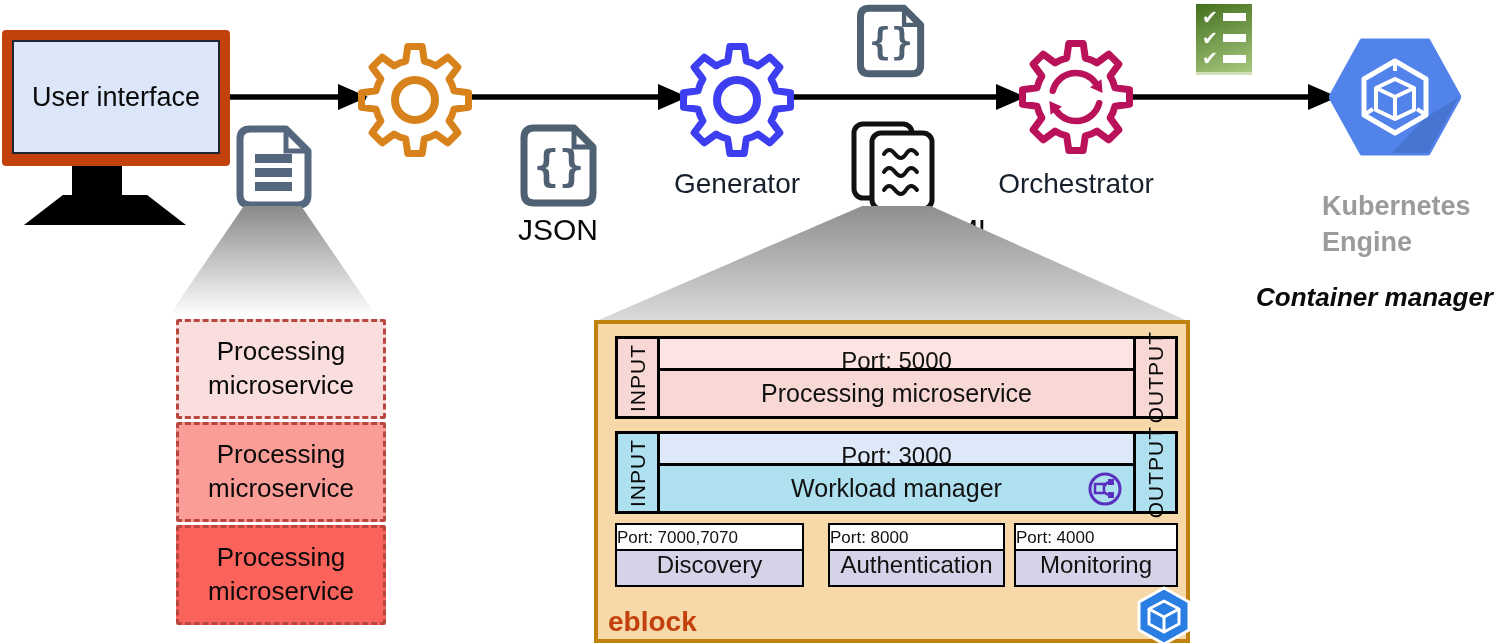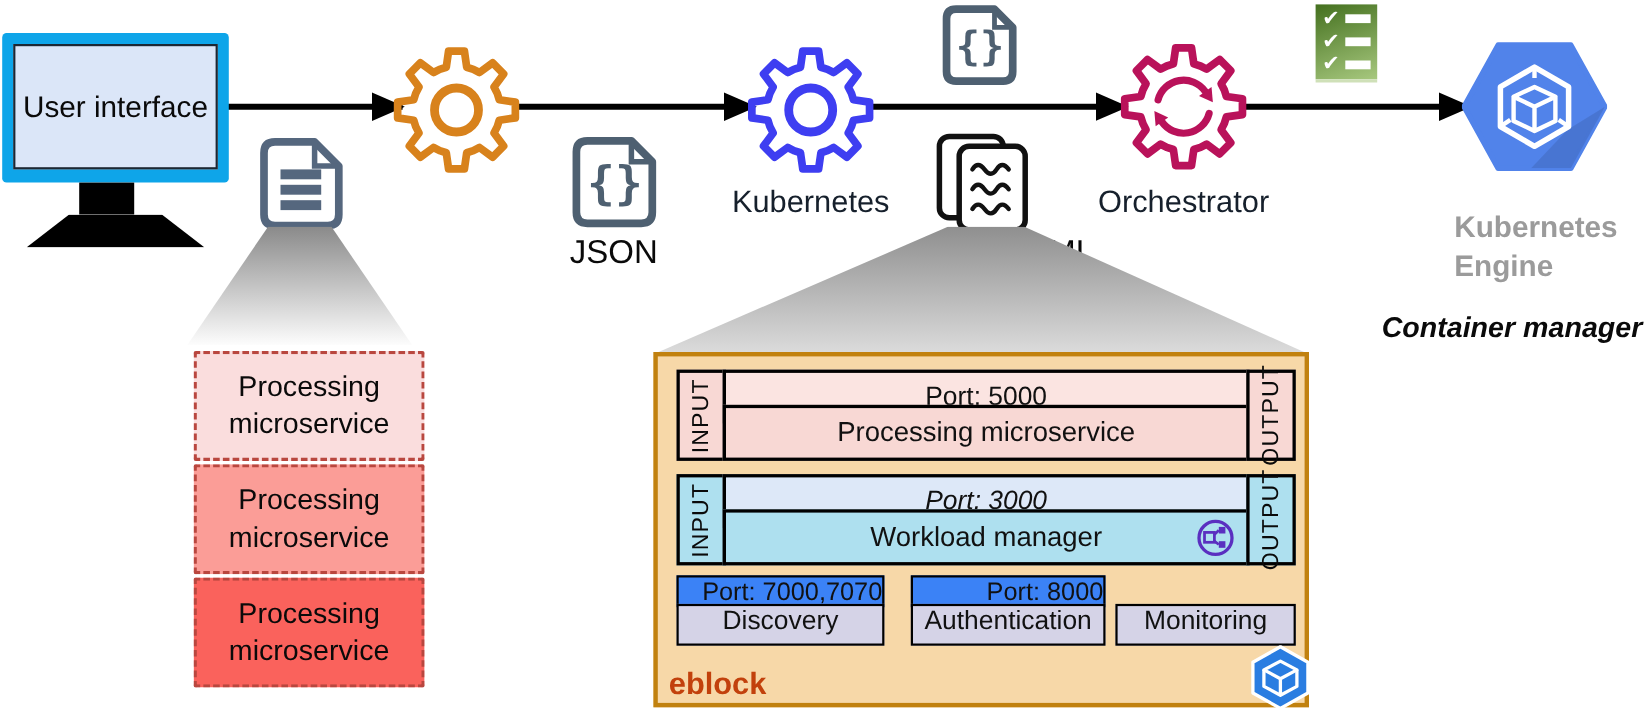--- a/index.html
+++ b/index.html
@@ -1,21 +1,21 @@
 <!DOCTYPE html>
 <html><head>
 <meta charset="utf-8">
 <style>
   html,body{margin:0;padding:0;background:#fff;}
   body{font-family:"Liberation Sans","DejaVu Sans",sans-serif;color:#111;}
   .stage{position:relative;width:1495px;height:644px;overflow:hidden;background:#fff;}
   .abs{position:absolute;}
   .ctr{display:flex;align-items:center;justify-content:center;text-align:center;}
   
-  .monitor-frame{left:2px;top:30px;width:206px;height:136px;background:#0ea5e9;border-radius:4px;}
+  .monitor-frame{left:2px;top:30px;width:228px;height:136px;background:#c2410c;border-radius:4px;}
   .monitor-screen{position:absolute;left:10px;top:10px;right:10px;bottom:12px;background:#dbe6f8;border:2px solid #1c2733;
                   display:flex;align-items:center;justify-content:center;text-align:center;font-size:27px;line-height:1.35;color:#0a0a0a;}
   .monitor-neck{left:72px;top:166px;width:50px;height:29px;background:#000;}
   .monitor-base{left:24px;top:195px;width:162px;height:30px;background:#000;clip-path:polygon(24% 0,76% 0,100% 100%,0 100%);}
   
   .funnel1{left:170px;top:206px;width:205px;height:108px;background:linear-gradient(to bottom,#8a8a8a,#fdfdfd);
            clip-path:polygon(36% 0,64% 0,100% 100%,0 100%);}
   .funnel2{left:594px;top:206px;width:596px;height:116px;background:linear-gradient(to bottom,#8f8f8f,#dcdcdc);
            clip-path:polygon(45% 0,56.5% 0,100% 100%,0 100%);}
   
@@ -35,24 +35,24 @@
   .chk-bar{width:27px;height:8px;background:#fff;}
   
   .eblock{left:594px;top:320px;width:596px;height:323px;background:#f7d8a8;border:4px solid #c1810f;box-sizing:border-box;}
   .row{position:absolute;left:17px;width:563px;height:83px;}
   .cell{position:absolute;border:3px solid #000;box-sizing:border-box;display:flex;align-items:center;justify-content:center;}
   .iostrip{top:0;bottom:0;width:45px;}
   .vtext{writing-mode:vertical-rl;transform:rotate(180deg);font-size:21px;letter-spacing:1px;color:#0a0a0a;white-space:nowrap;}
   .portband{left:42px;right:42px;top:0;height:49px;font-size:24px;}
   .nameband{left:42px;right:42px;top:32px;bottom:0;font-size:25px;}
   .pinkA{background:#fbe4e1;} .pinkB{background:#f8d8d4;}
-  .blueA{background:#dde8f8;font-style:italic;} .blueB{background:#aee0ef;}
+  .blueA{background:#dde8f8;} .blueB{background:#aee0ef;}
   .svc{position:absolute;top:199px;height:64px;}
-  .svc .p{position:absolute;left:0;right:0;top:0;height:29px;background:#3b82f6;border:2.5px solid #000;box-sizing:border-box;
-          display:flex;align-items:center;justify-content:flex-end;font-size:23px;}
+  .svc .p{position:absolute;left:0;right:0;top:0;height:29px;background:#ffffff;border:2.5px solid #000;box-sizing:border-box;
+          display:flex;align-items:center;justify-content:flex-start;font-size:17px;}
   .svc .n{position:absolute;left:0;right:0;top:26px;bottom:0;background:#d5d3e7;border:2.5px solid #000;box-sizing:border-box;
           display:flex;align-items:flex-start;justify-content:center;font-size:24px;}
   .eblock-label{position:absolute;left:10px;bottom:1px;font-size:28px;font-weight:bold;color:#c2410c;}
 </style>
 </head>
 <body>
 
 <div class="stage">
 
   <svg class="abs" style="left:0;top:0;" width="1495" height="644" viewBox="0 0 1495 644">
@@ -106,21 +106,21 @@
     <path d="M15 5 H55 L74 24 V70 Q74 80 64 80 H15 Q5 80 5 70 V15 Q5 5 15 5 Z" fill="#fff" stroke="#4e6071" stroke-width="7" stroke-linejoin="round"></path>
     <path d="M55 6 V24 H73" fill="none" stroke="#4e6071" stroke-width="5"></path>
     <text x="40" y="58" text-anchor="middle" font-family="DejaVu Sans Mono, monospace" font-size="42" font-weight="bold" fill="#4e6071">{}</text>
   </svg>
   <div class="abs art-label" style="left:502px;top:213px;width:112px;">JSON</div>
 
   <svg class="abs" style="left:677px;top:40px;" width="120" height="120" viewBox="0 0 120 120">
       <path d="M44.7 23.0 L50.7 21.1 L52.8 6.5 L67.2 6.5 L69.3 21.1 L75.3 23.0 L75.3 23.0 L80.9 25.9 L92.8 17.1 L102.9 27.2 L94.1 39.1 L97.0 44.7 L97.0 44.7 L98.9 50.7 L113.5 52.8 L113.5 67.2 L98.9 69.3 L97.0 75.3 L97.0 75.3 L94.1 80.9 L102.9 92.8 L92.8 102.9 L80.9 94.1 L75.3 97.0 L75.3 97.0 L69.3 98.9 L67.2 113.5 L52.8 113.5 L50.7 98.9 L44.7 97.0 L44.7 97.0 L39.1 94.1 L27.2 102.9 L17.1 92.8 L25.9 80.9 L23.0 75.3 L23.0 75.3 L21.1 69.3 L6.5 67.2 L6.5 52.8 L21.1 50.7 L23.0 44.7 L23.0 44.7 L25.9 39.1 L17.1 27.2 L27.2 17.1 L39.1 25.9 L44.7 23.0 Z" fill="none" stroke="#3e3ef1" stroke-width="7" stroke-linejoin="round" stroke-linecap="round"></path>
       <circle cx="60" cy="60" r="20" fill="none" stroke="#3e3ef1" stroke-width="8"></circle>
     </svg>
-  <div class="abs stage-label" style="left:652px;top:168px;width:170px;">Kubernetes</div>
+  <div class="abs stage-label" style="left:652px;top:168px;width:170px;">Generator</div>
 
   <svg class="abs" style="left:856px;top:4px;" width="70" height="75" viewBox="0 0 80 86">
     <path d="M15 5 H55 L74 24 V70 Q74 80 64 80 H15 Q5 80 5 70 V15 Q5 5 15 5 Z" fill="#fff" stroke="#4e6071" stroke-width="8" stroke-linejoin="round"></path>
     <path d="M55 6 V24 H73" fill="none" stroke="#4e6071" stroke-width="5"></path>
     <text x="40" y="58" text-anchor="middle" font-family="DejaVu Sans Mono, monospace" font-size="42" font-weight="bold" fill="#4e6071">{}</text>
   </svg>
 
   <svg class="abs" style="left:848px;top:120px;" width="92" height="92" viewBox="0 0 92 92">
     <rect x="6" y="4" width="58" height="74" rx="9" fill="#fff" stroke="#111" stroke-width="5"></rect>
     <rect x="24" y="13" width="60" height="76" rx="9" fill="#fff" stroke="#111" stroke-width="5"></rect>
@@ -219,20 +219,23 @@
     </div>
     <div class="svc" style="left:230px;width:177px;">
       <div class="p">
           <span>Port: 8000</span>
         </div>
       <div class="n">
           <span>Authentication</span>
         </div>
     </div>
     <div class="svc" style="left:416px;width:164px;">
+      <div class="p">
+          <span>Port: 4000</span>
+        </div>
       <div class="n">
           <span>Monitoring</span>
         </div>
     </div>
 
     <div class="eblock-label">eblock</div>
 
     <svg style="position:absolute;left:536px;top:262px;" width="60" height="60" viewBox="0 0 60 60">
       <path d="M30 2 L55 16 V44 L30 58 L5 44 V16 Z" fill="#2a7de1" stroke="#fff" stroke-width="3" stroke-linejoin="round"></path>
       <path d="M30 15 L45 23 L30 31 L15 23 Z" fill="none" stroke="#fff" stroke-width="3" stroke-linejoin="round"></path>

